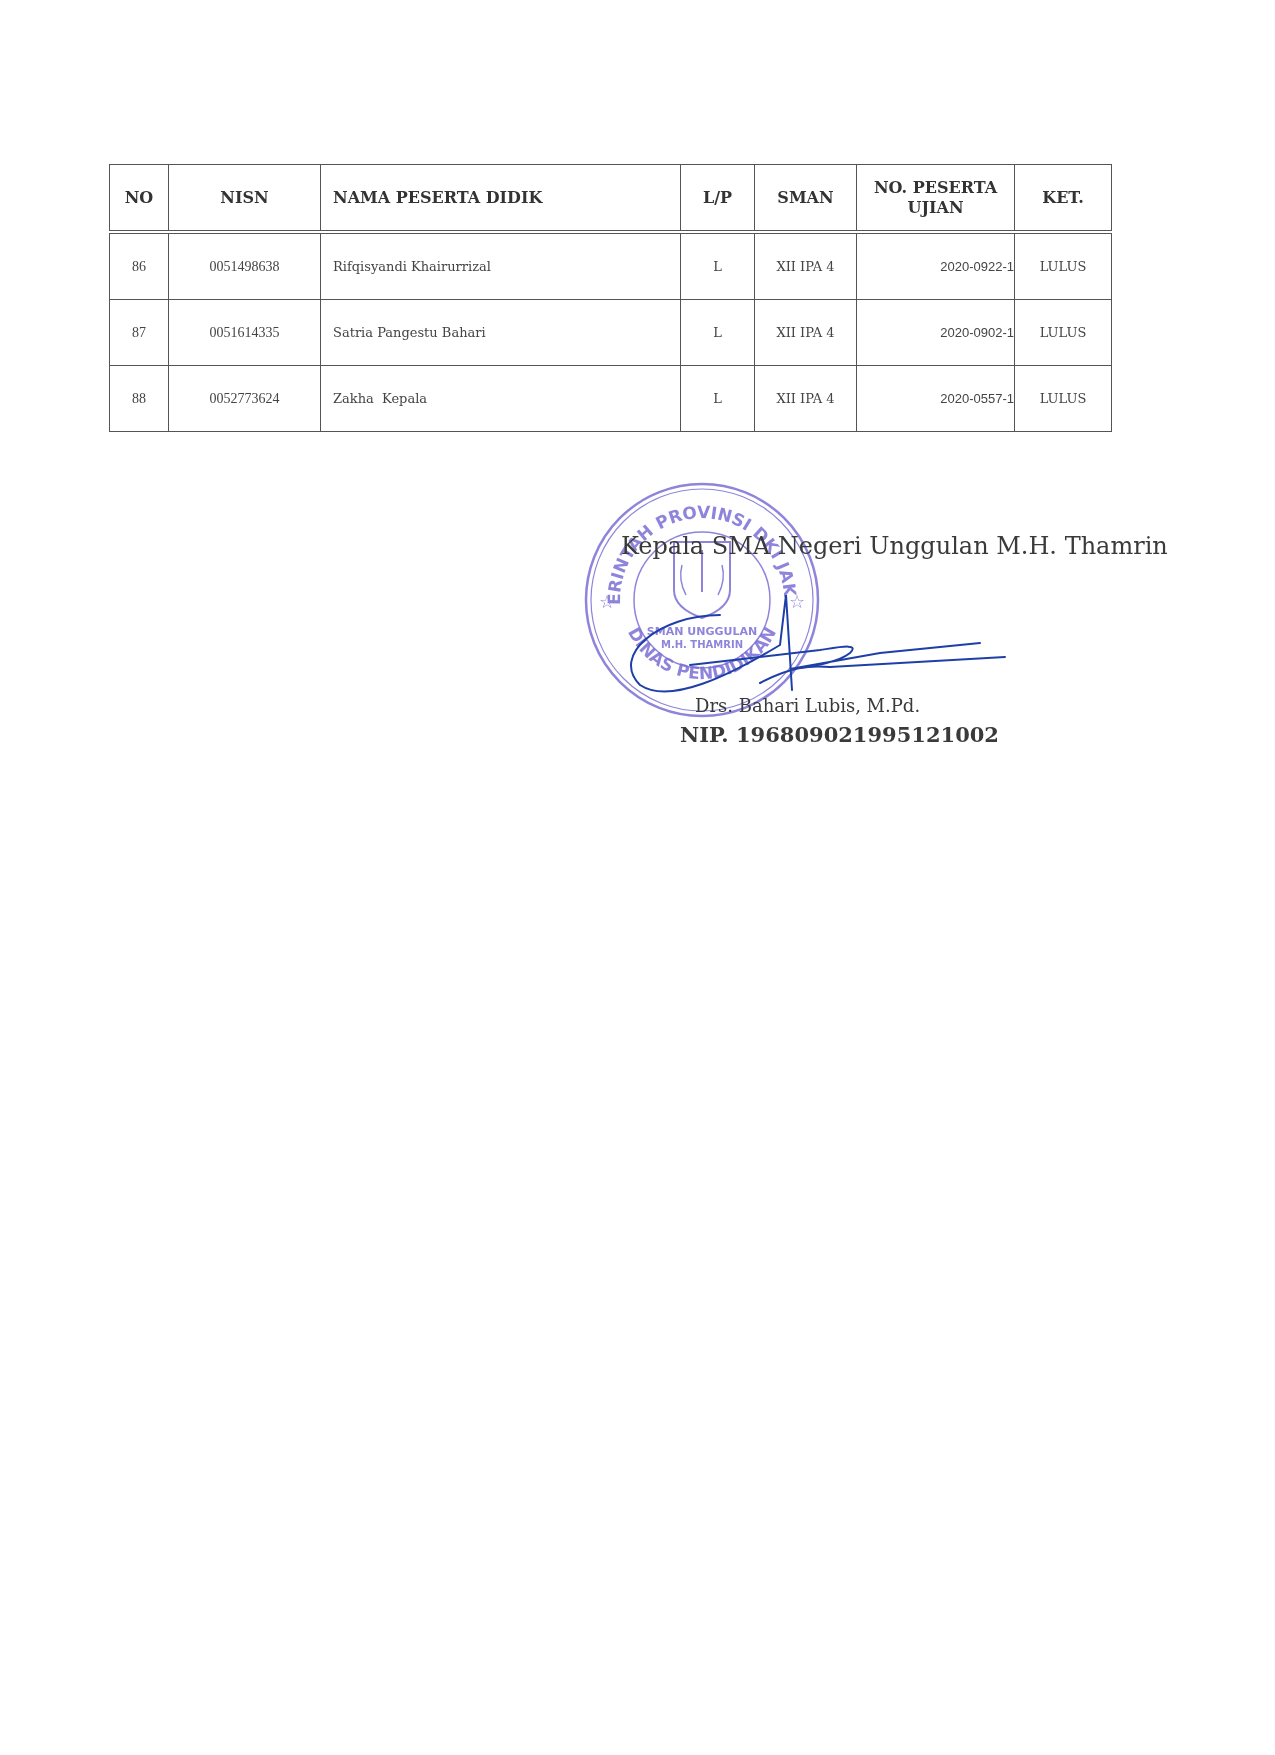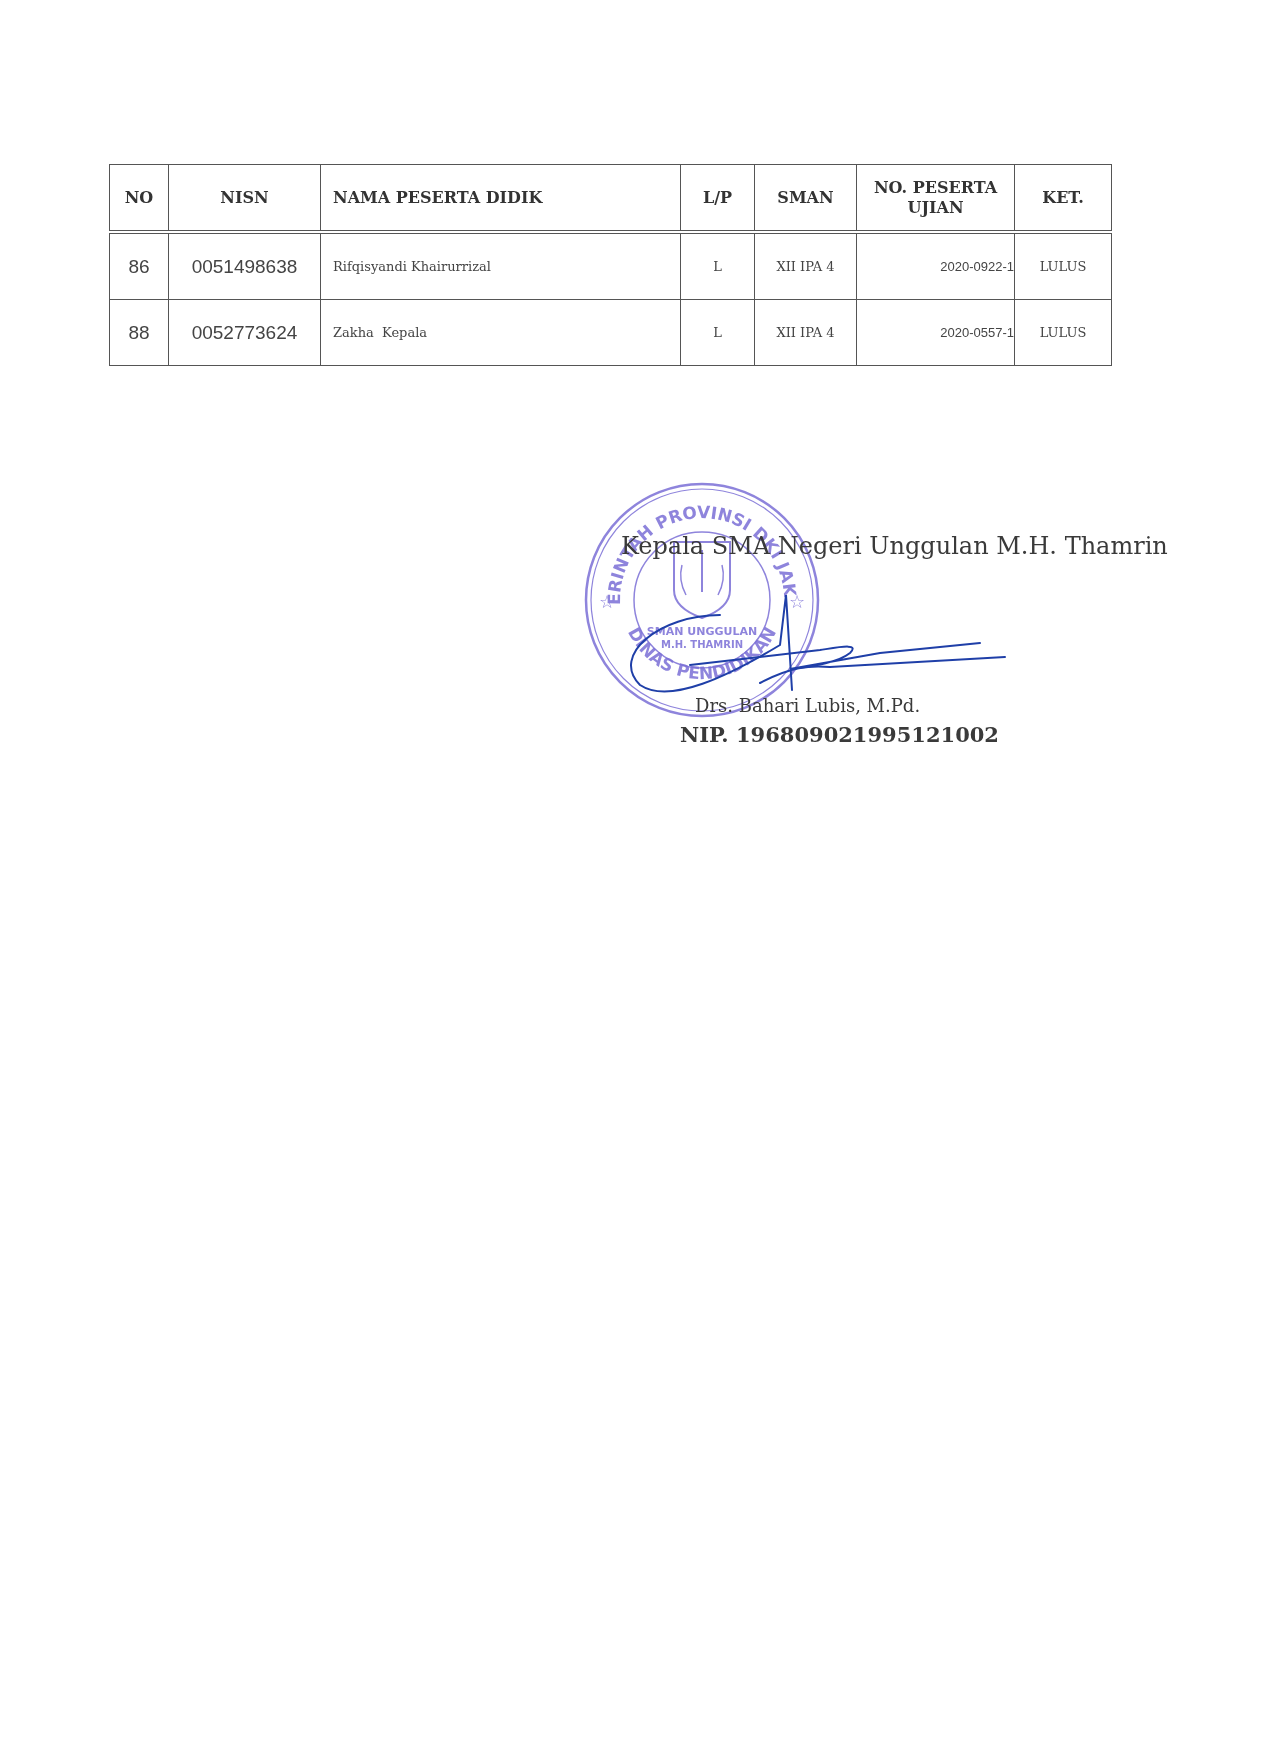--- a/index.html
+++ b/index.html
@@ -30,21 +30,21 @@
       font-size: 16px;
       color: #333;
       line-height: 20px;
       border-bottom: 4px double #555;
     }
     .tbl td {
       height: 65px;
       font-size: 13px;
       color: #444;
     }
-    .tbl td.num { font-family: Liberation Sans, sans-serif; font-size: 19px; }
+    .tbl td.num { font-family: Liberation Serif, serif; font-size: 14px; }
     .tbl td.name, .tbl th.name { text-align: left; padding-left: 12px; }
     .tbl td.sans { font-family: Liberation Sans, sans-serif; text-align: right; }
     .sig-block {
       position: absolute;
       left: 560px; top: 480px;
       width: 560px; height: 280px;
     }
     .stamp {
       position: absolute;
       left: 22px; top: 0px;
@@ -105,20 +105,29 @@
     <tr>
       <td class="num">86</td>
       <td class="num">0051498638</td>
       <td class="name">Rifqisyandi Khairurrizal</td>
       <td>L</td>
       <td>XII IPA 4</td>
       <td class="sans">2020-0922-1</td>
       <td>LULUS</td>
     </tr>
     <tr>
+      <td class="num">87</td>
+      <td class="num">0051614335</td>
+      <td class="name">Satria Pangestu Bahari</td>
+      <td>L</td>
+      <td>XII IPA 4</td>
+      <td class="sans">2020-0902-1</td>
+      <td>LULUS</td>
+    </tr>
+    <tr>
       <td class="num">88</td>
       <td class="num">0052773624</td>
       <td class="name" style="white-space:pre">Zakha  Kepala</td>
       <td>L</td>
       <td>XII IPA 4</td>
       <td class="sans">2020-0557-1</td>
       <td>LULUS</td>
     </tr>
   </tbody>
 </table>

